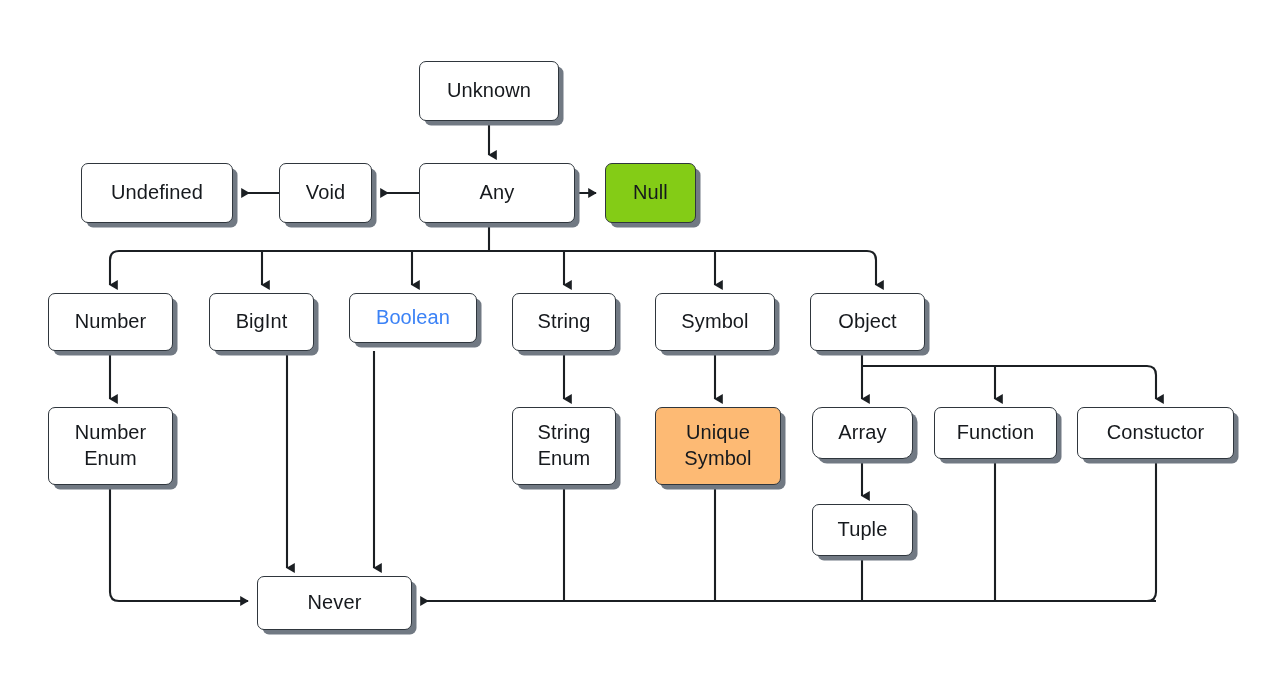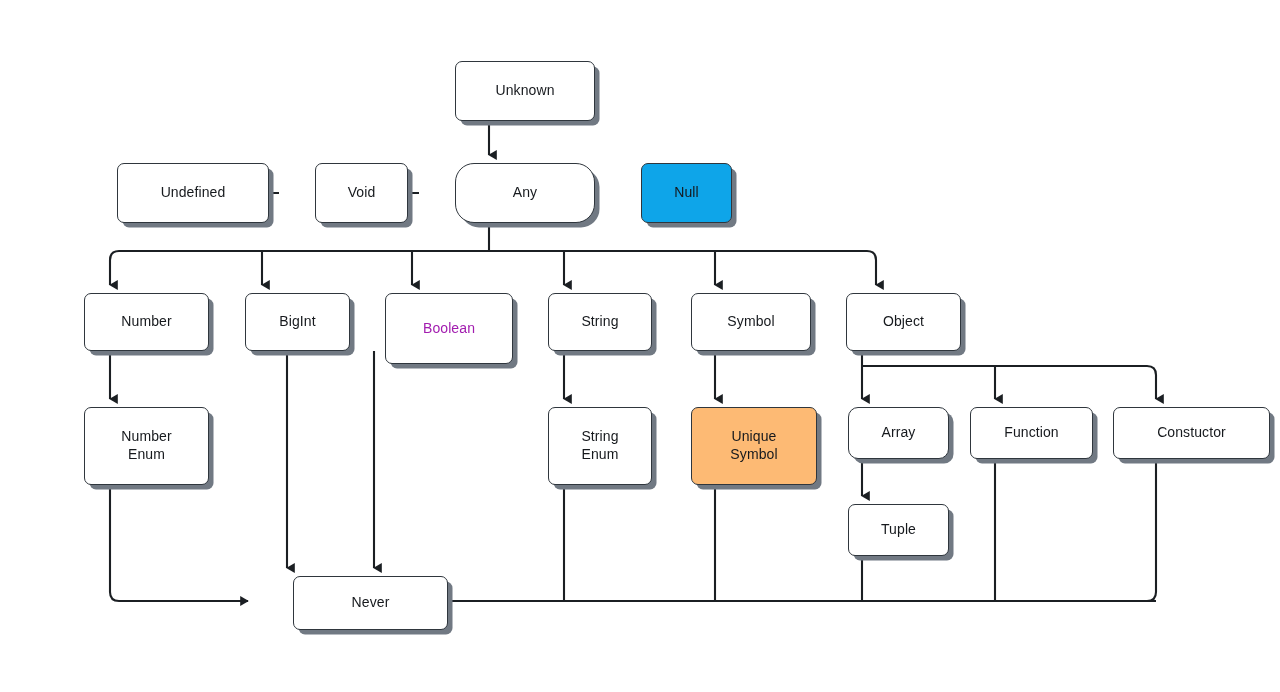--- a/index.html
+++ b/index.html
@@ -34,27 +34,26 @@
     position: absolute;
     box-sizing: border-box;
     background: #ffffff;
     border: 1.6px solid #2f363d;
     border-radius: 7px;
     display: flex;
     align-items: center;
     justify-content: center;
     text-align: center;
     color: #16191d;
-    font-size: 14px;
+    font-size: 20px;
     line-height: 1.26;
     letter-spacing: 0.1px;
     box-shadow: 5px 5px 0 -0.5px #717983;
     white-space: pre-line;
     z-index: 2;
-    margin-left: 36px;
   }
   .node.two-line {
     line-height: 1.28;
   }
 </style>
 </head>
 <body>
 
 <div id="diagram-root" style="background: rgb(255, 255, 255);">
 
@@ -117,27 +116,27 @@
       <path d="M715,485 L715,601"></path>
       <path d="M862,556 L862,601"></path>
       <path d="M995,459 L995,601"></path>
       <path d="M1156,459 L1156,592 Q1156,601 1147,601"></path>
 
     </g>
   </svg>
 
   <div id="node-layer">
       <div class="node" style="left: 419px; top: 61px; width: 140px; height: 60px; background: rgb(255, 255, 255); border-color: rgb(47, 54, 61); color: rgb(22, 25, 29); box-shadow: rgb(113, 121, 131) 5px 5px 0px -0.5px;">Unknown</div>
-      <div class="node" style="left: 419px; top: 163px; width: 140px; height: 60px; background: rgb(255, 255, 255); border-color: rgb(47, 54, 61); color: rgb(22, 25, 29); box-shadow: rgb(113, 121, 131) 5px 5px 0px -0.5px; border-radius: 19px;">Any</div>
+      <div class="node" style="left: 419px; top: 163px; width: 156px; height: 60px; background: rgb(255, 255, 255); border-color: rgb(47, 54, 61); color: rgb(22, 25, 29); box-shadow: rgb(113, 121, 131) 5px 5px 0px -0.5px;">Any</div>
       <div class="node" style="left: 279px; top: 163px; width: 93px; height: 60px; background: rgb(255, 255, 255); border-color: rgb(47, 54, 61); color: rgb(22, 25, 29); box-shadow: rgb(113, 121, 131) 5px 5px 0px -0.5px;">Void</div>
       <div class="node" style="left: 81px; top: 163px; width: 152px; height: 60px; background: rgb(255, 255, 255); border-color: rgb(47, 54, 61); color: rgb(22, 25, 29); box-shadow: rgb(113, 121, 131) 5px 5px 0px -0.5px;">Undefined</div>
-      <div class="node" style="left: 605px; top: 163px; width: 91px; height: 60px; background: #0ea5e9; border-color: rgb(47, 54, 61); color: rgb(22, 25, 29); box-shadow: rgb(113, 121, 131) 5px 5px 0px -0.5px;">Null</div>
+      <div class="node" style="left: 605px; top: 163px; width: 91px; height: 60px; background: #84cc16; border-color: rgb(47, 54, 61); color: rgb(22, 25, 29); box-shadow: rgb(113, 121, 131) 5px 5px 0px -0.5px;">Null</div>
       <div class="node" style="left: 48px; top: 293px; width: 125px; height: 58px; background: rgb(255, 255, 255); border-color: rgb(47, 54, 61); color: rgb(22, 25, 29); box-shadow: rgb(113, 121, 131) 5px 5px 0px -0.5px;">Number</div>
       <div class="node" style="left: 209px; top: 293px; width: 105px; height: 58px; background: rgb(255, 255, 255); border-color: rgb(47, 54, 61); color: rgb(22, 25, 29); box-shadow: rgb(113, 121, 131) 5px 5px 0px -0.5px;">BigInt</div>
-      <div class="node" style="left: 349px; top: 293px; width: 128px; height: 71px; background: rgb(255, 255, 255); border-color: rgb(47, 54, 61); color: #a21caf; box-shadow: rgb(113, 121, 131) 5px 5px 0px -0.5px;">Boolean</div>
+      <div class="node" style="left: 349px; top: 293px; width: 128px; height: 50px; background: rgb(255, 255, 255); border-color: rgb(47, 54, 61); color: #3b82f6; box-shadow: rgb(113, 121, 131) 5px 5px 0px -0.5px;">Boolean</div>
       <div class="node" style="left: 512px; top: 293px; width: 104px; height: 58px; background: rgb(255, 255, 255); border-color: rgb(47, 54, 61); color: rgb(22, 25, 29); box-shadow: rgb(113, 121, 131) 5px 5px 0px -0.5px;">String</div>
       <div class="node" style="left: 655px; top: 293px; width: 120px; height: 58px; background: rgb(255, 255, 255); border-color: rgb(47, 54, 61); color: rgb(22, 25, 29); box-shadow: rgb(113, 121, 131) 5px 5px 0px -0.5px;">Symbol</div>
       <div class="node" style="left: 810px; top: 293px; width: 115px; height: 58px; background: rgb(255, 255, 255); border-color: rgb(47, 54, 61); color: rgb(22, 25, 29); box-shadow: rgb(113, 121, 131) 5px 5px 0px -0.5px; text-align: right;">Object</div>
       <div class="node two-line" style="left: 48px; top: 407px; width: 125px; height: 78px; background: rgb(255, 255, 255); border-color: rgb(47, 54, 61); color: rgb(22, 25, 29); box-shadow: rgb(113, 121, 131) 5px 5px 0px -0.5px;">Number
 Enum</div>
       <div class="node two-line" style="left: 512px; top: 407px; width: 104px; height: 78px; background: rgb(255, 255, 255); border-color: rgb(47, 54, 61); color: rgb(22, 25, 29); box-shadow: rgb(113, 121, 131) 5px 5px 0px -0.5px;">String
 Enum</div>
       <div class="node two-line" style="left: 655px; top: 407px; width: 126px; height: 78px; background: #fdba74; border-color: rgb(47, 54, 61); color: rgb(22, 25, 29); box-shadow: rgb(113, 121, 131) 5px 5px 0px -0.5px;">Unique
 Symbol</div>
       <div class="node" style="left: 812px; top: 407px; width: 101px; height: 52px; background: rgb(255, 255, 255); border-color: rgb(47, 54, 61); color: rgb(22, 25, 29); box-shadow: rgb(113, 121, 131) 5px 5px 0px -0.5px; border-radius: 10px;">Array</div>

